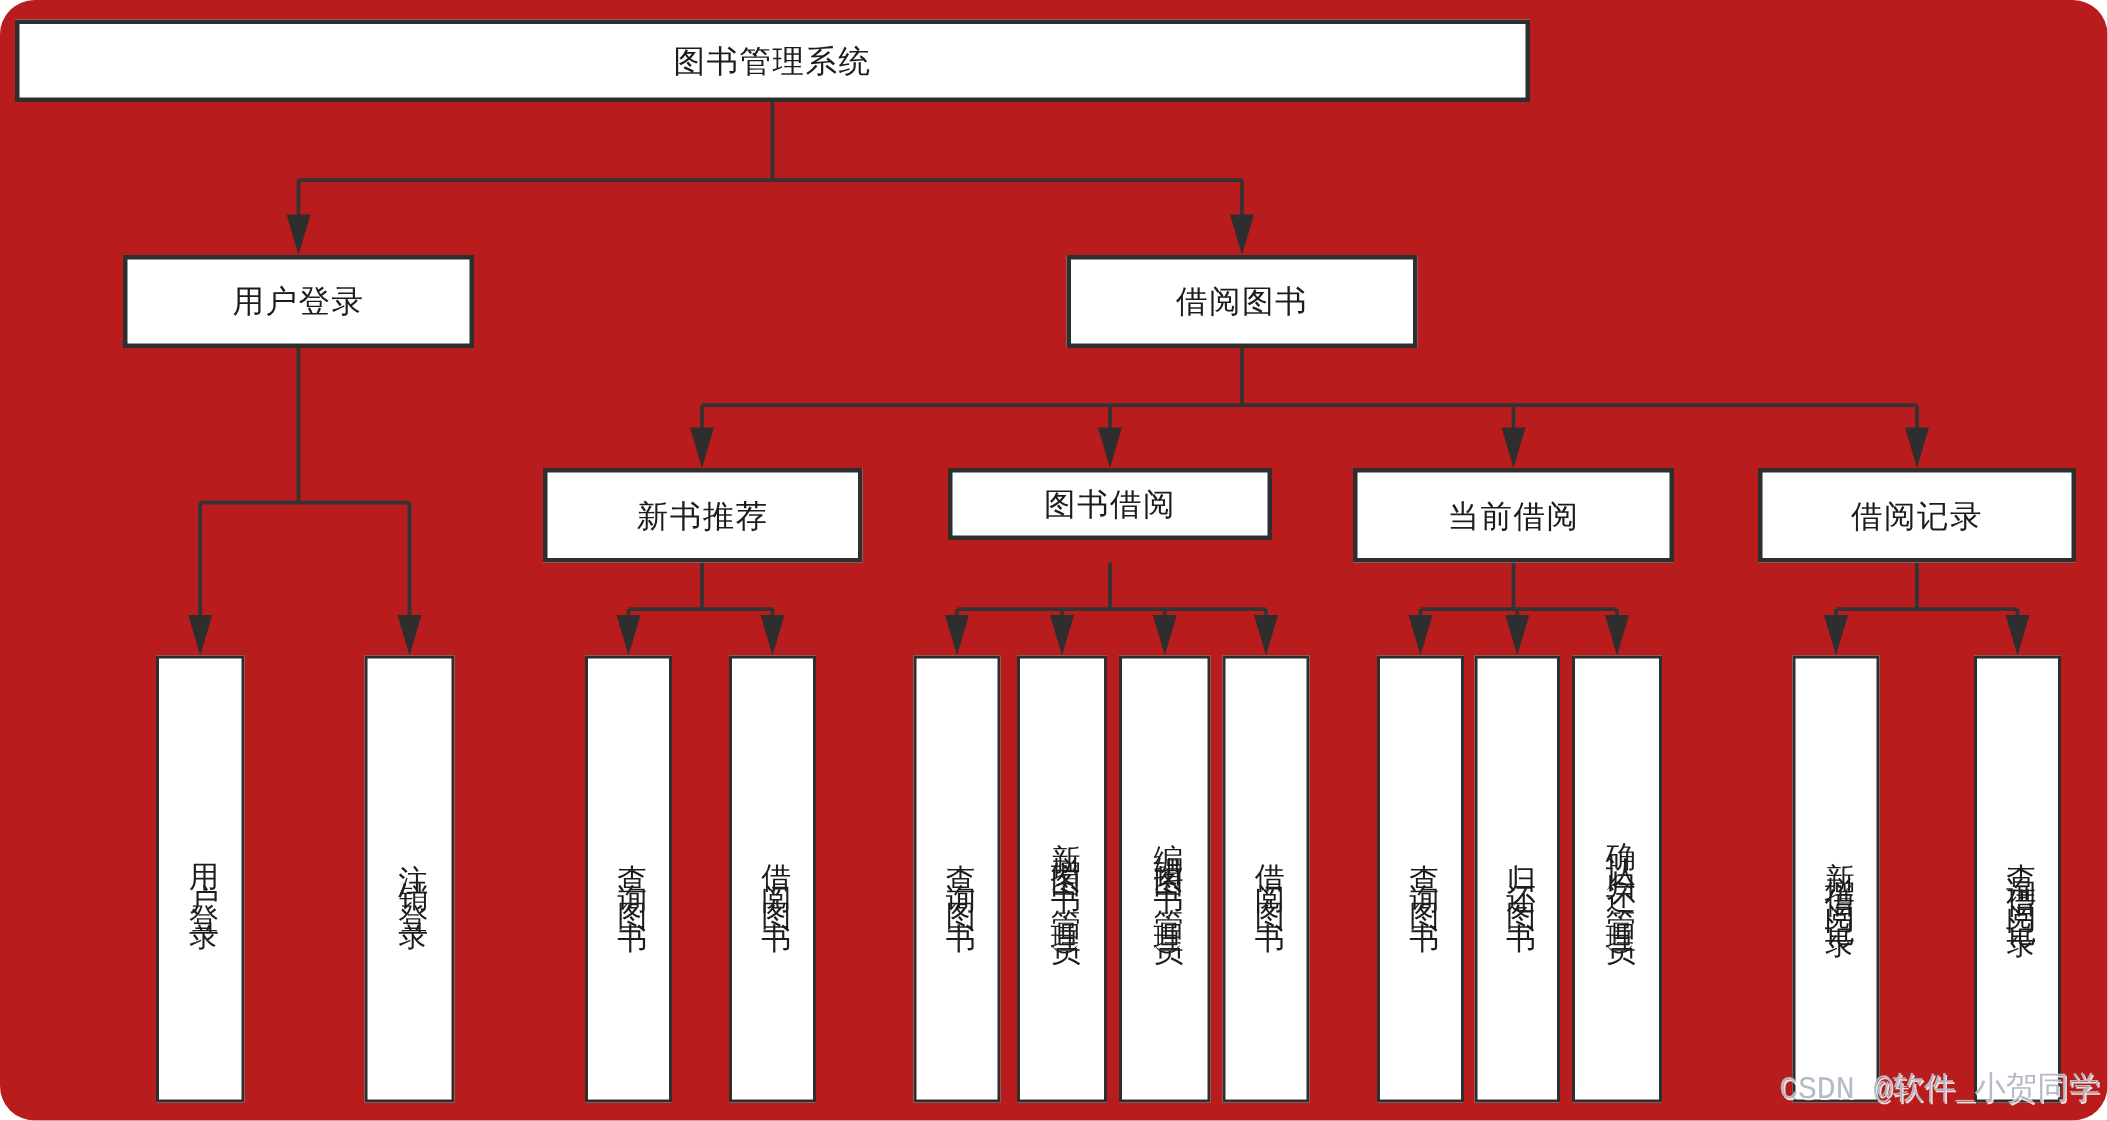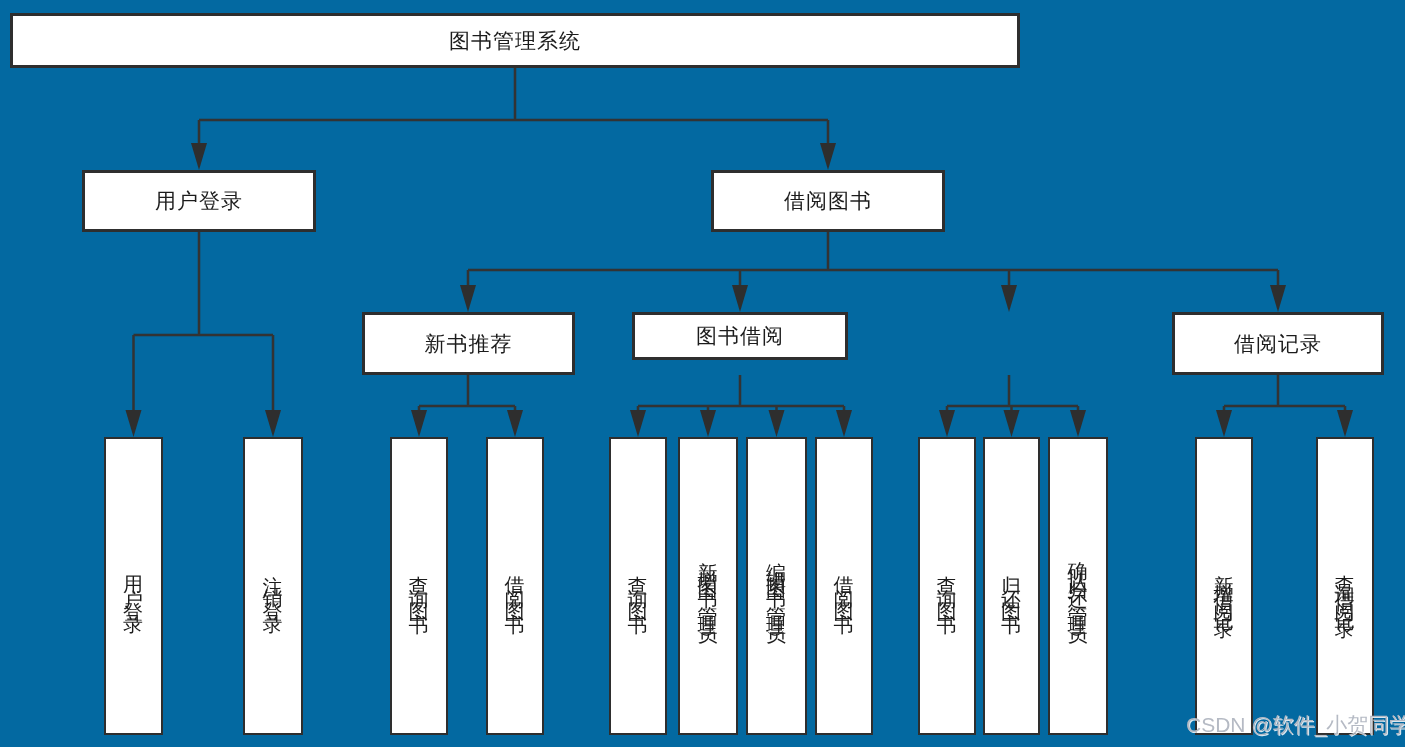--- a/index.html
+++ b/index.html
@@ -1,23 +1,24 @@
 <!DOCTYPE html>
 <html><head>
 <meta charset="utf-8">
 <style>
   html, body { margin: 0; padding: 0; background: #ffffff; }
   .canvas {
     position: relative;
     width: 1405px;
     height: 747px;
-    background: #0369a1;
-    font-family: Liberation Sans, sans-serif;
+    background: #b91c1c;
+    font-family: Liberation Mono, monospace;
     color: #1c1c1c;
     overflow: hidden;
+    border-radius: 23px;
   }
   svg.connectors {
     position: absolute;
     left: 0; top: 0;
     width: 1405px; height: 747px;
     z-index: 1;
   }
   .node {
     position: absolute;
     box-sizing: border-box;
@@ -121,20 +122,23 @@
   <div class="node hnode n-mgmt">
     <span>借阅图书</span>
   </div>
 
   <div class="node hnode n-rec">
     <span>新书推荐</span>
   </div>
   <div class="node hnode n-borrow">
     <span>图书借阅</span>
   </div>
+  <div class="node hnode n-cur">
+    <span>当前借阅</span>
+  </div>
   <div class="node hnode n-hist">
     <span>借阅记录</span>
   </div>
 
   <div class="node vnode leaf lf-login1">
     <span class="vlabel">用户登录</span>
   </div>
   <div class="node vnode leaf lf-login2">
     <span class="vlabel">注销登录</span>
   </div>

